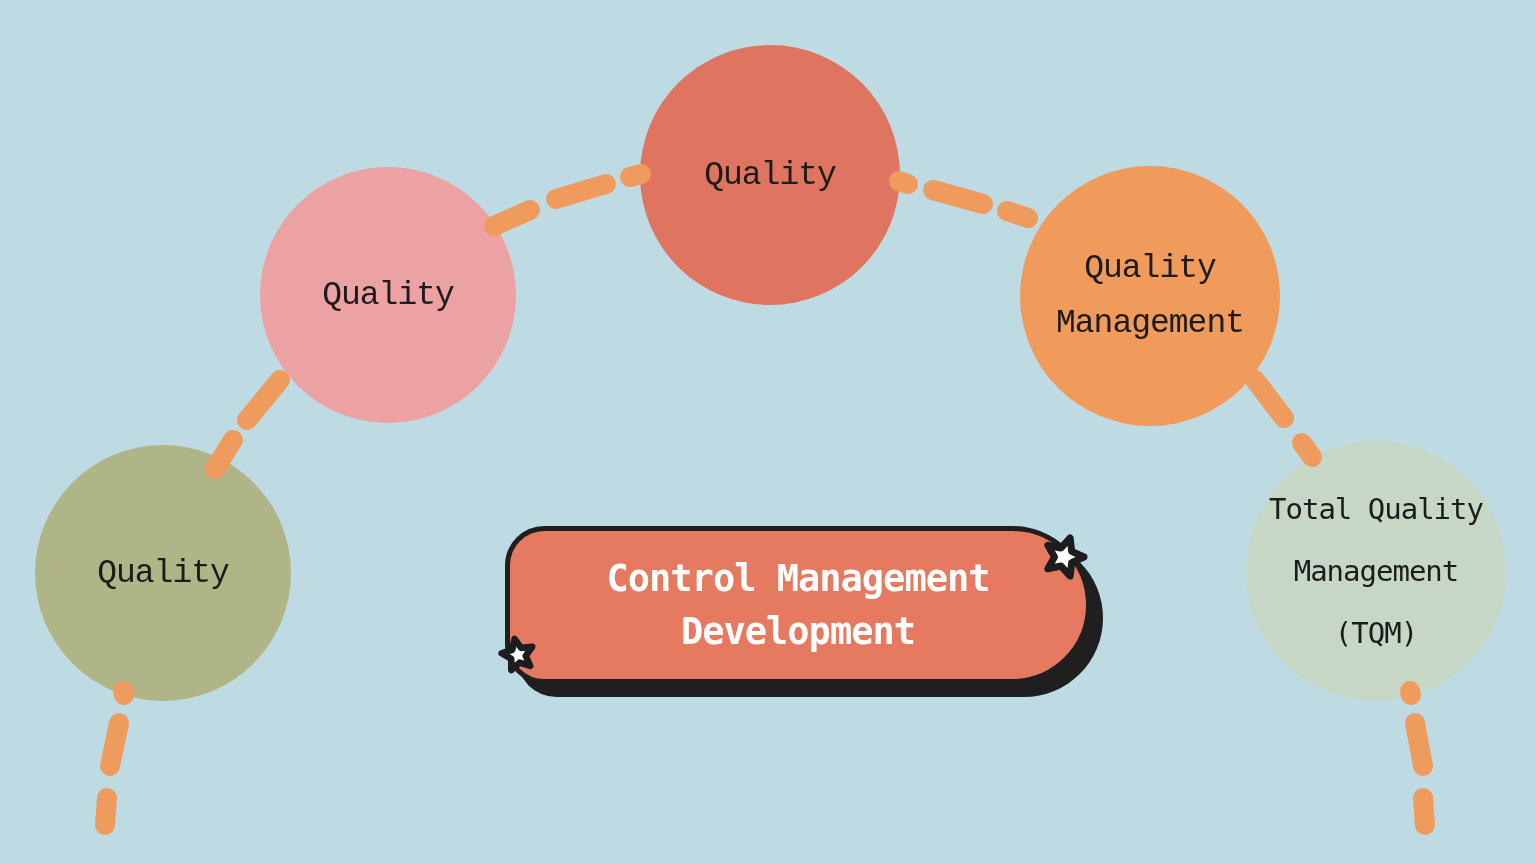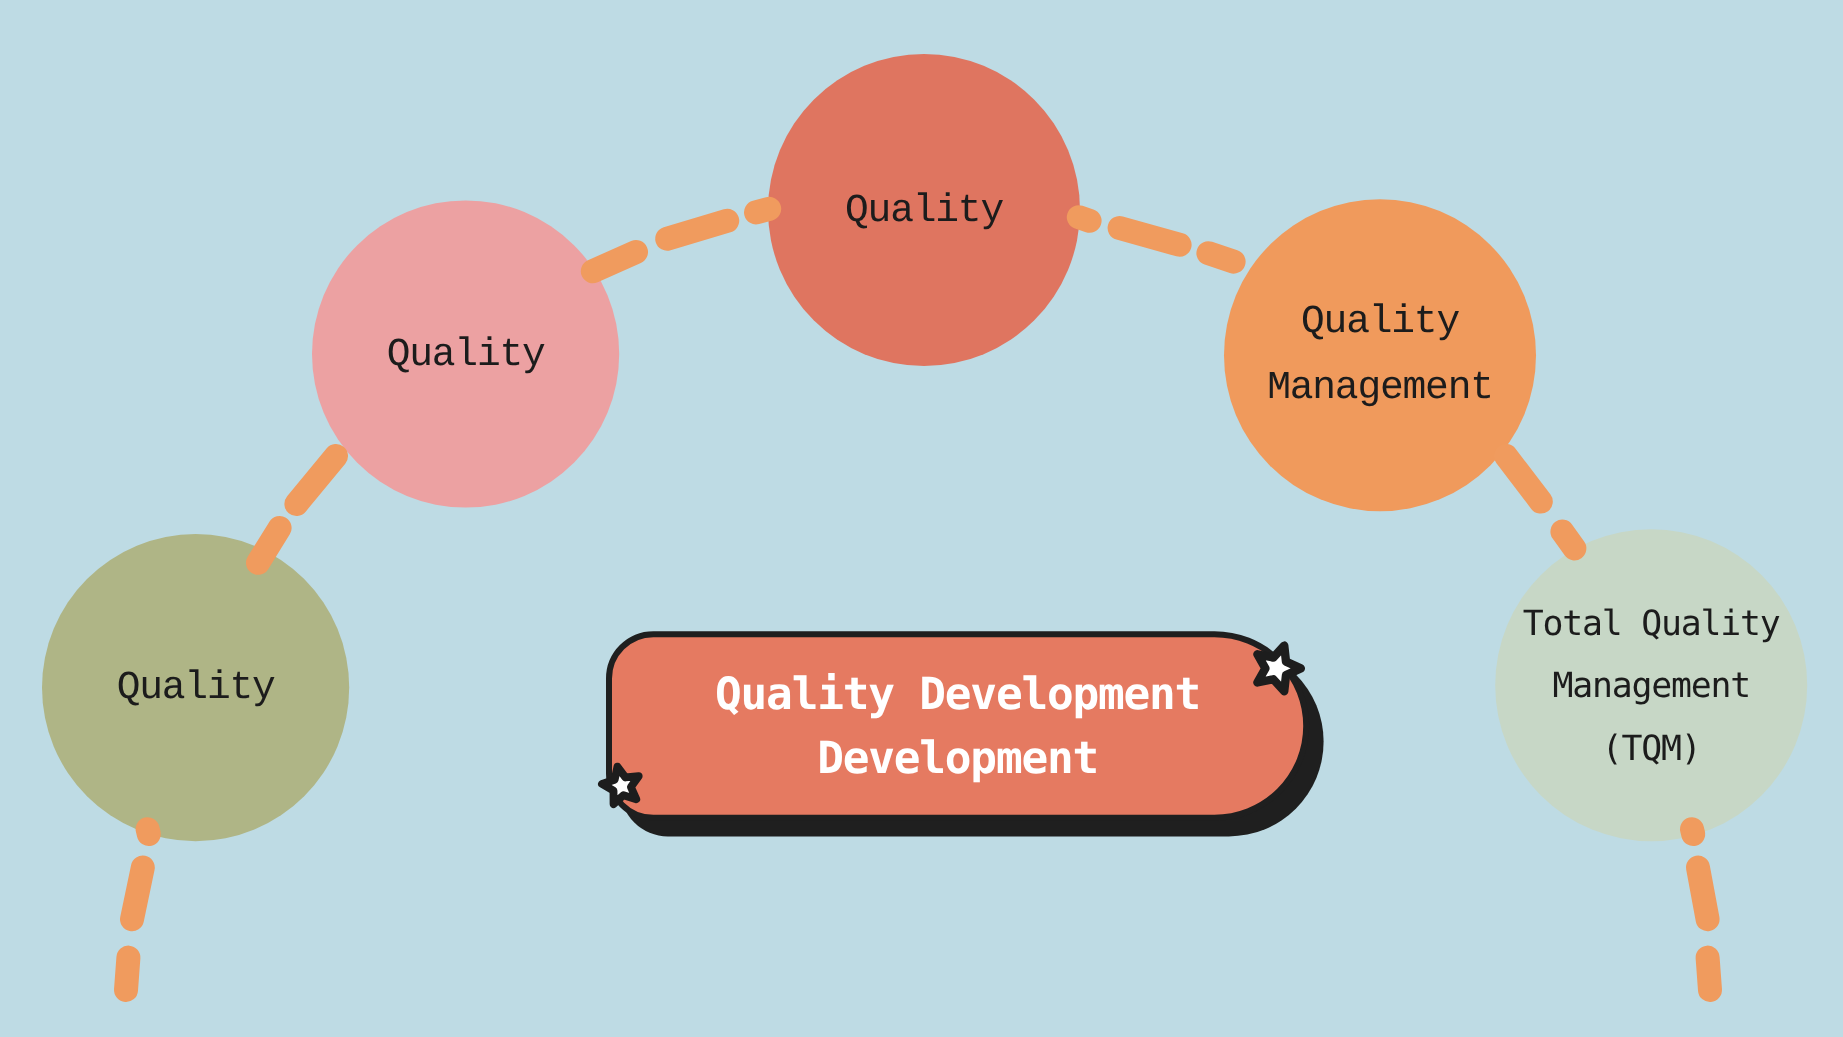--- a/index.html
+++ b/index.html
@@ -11,21 +11,21 @@
   .canvas{
     position:relative;width:1536px;height:864px;overflow:hidden;
   }
   .node{
     position:absolute;border-radius:50%;
     display:flex;flex-direction:column;align-items:center;justify-content:center;
     text-align:center;color:#1c1c1c;z-index:1;
   }
   .node .line{display:block;}
   .node-large-text{font-size:33px;line-height:55px;letter-spacing:-1px;font-family:Liberation Mono, monospace;}
-  .node-small-text{font-size:29px;line-height:52px;letter-spacing:-1px;}
+  .node-small-text{font-size:29px;line-height:52px;letter-spacing:-1px;gap:10px;}
   #node-quality-inspection{left:35px;top:445px;width:256px;height:256px;}
   #node-quality-control{left:260px;top:167px;width:256px;height:256px;}
   #node-quality-assurance{left:640px;top:45px;width:260px;height:260px;}
   #node-quality-management{left:1020px;top:166px;width:260px;height:260px;}
   #node-total-quality-management{left:1246px;top:441px;width:260px;height:260px;}
   .connector-layer{
     position:absolute;left:0;top:0;width:1536px;height:864px;z-index:2;
     pointer-events:none;
   }
   .banner{
@@ -91,21 +91,21 @@
       <line x1="119" y1="723" x2="110" y2="766"></line>
       <line x1="107" y1="798" x2="105" y2="825"></line>
 
       <line x1="1410" y1="691" x2="1411" y2="695"></line>
       <line x1="1415" y1="723" x2="1423" y2="766"></line>
       <line x1="1423" y1="798" x2="1425" y2="825"></line>
     </g>
   </svg>
 
   <div class="banner" style="background-color: rgb(229, 122, 97); color: rgb(255, 255, 255); border-color: rgb(31, 31, 31);">
-    <span class="line">Quality Development</span>
+    <span class="line">Control Management</span>
     <span class="line">Development</span>
 
     <svg class="star star-top-right" viewBox="-30 -30 60 60">
       <polygon transform="rotate(18)" stroke-width="7" stroke-linejoin="round" stroke="#1d1d1d" points="0,-20 5.58,-7.69 19.02,-6.18 9.03,2.94 11.76,16.18 0,9.5 -11.76,16.18 -9.03,2.94 -19.02,-6.18 -5.58,-7.69" fill="#FFFFFF"></polygon>
     </svg>
     <svg class="star star-bottom-left" viewBox="-30 -30 60 60">
       <polygon transform="rotate(-12) scale(0.88)" stroke-width="8" stroke-linejoin="round" stroke="#1d1d1d" points="0,-20 5.58,-7.69 19.02,-6.18 9.03,2.94 11.76,16.18 0,9.5 -11.76,16.18 -9.03,2.94 -19.02,-6.18 -5.58,-7.69" fill="#FFFFFF"></polygon>
     </svg>
   </div>
 

